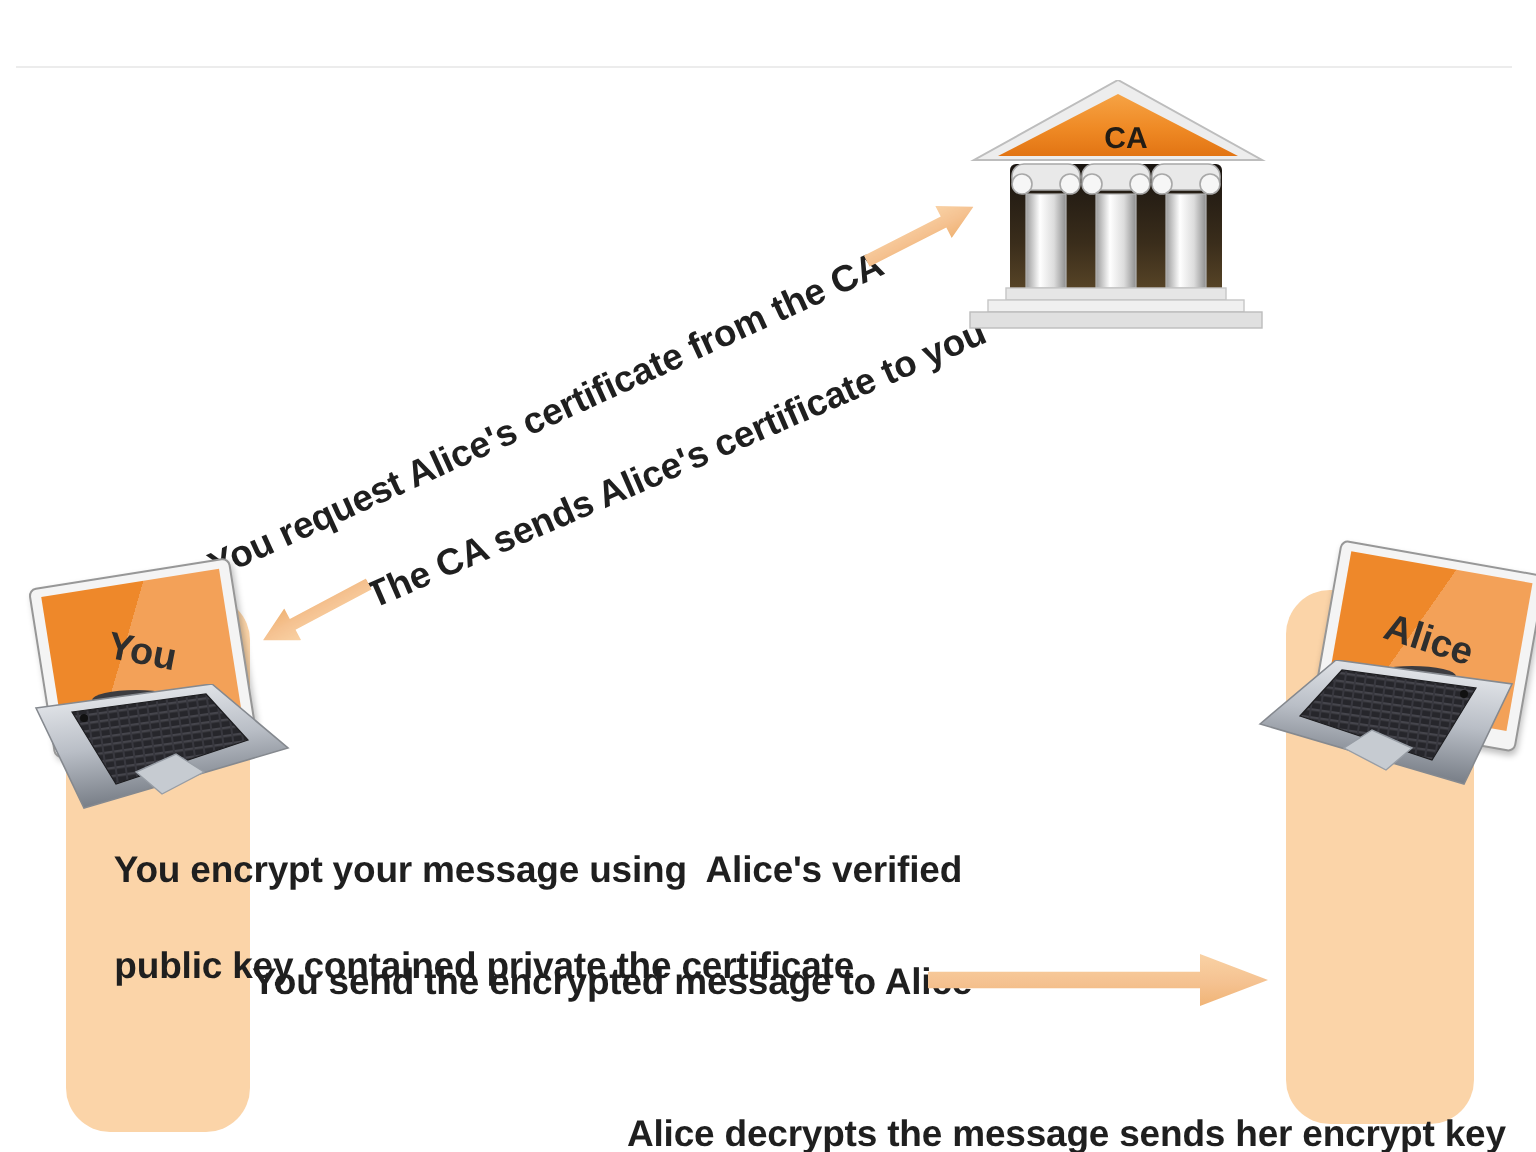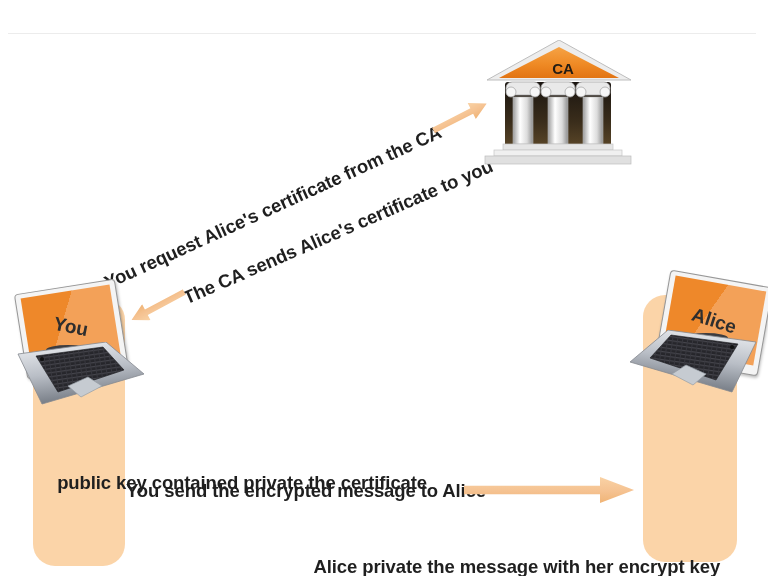--- a/index.html
+++ b/index.html
@@ -172,24 +172,24 @@
       </defs>
       <ellipse cx="78" cy="8" rx="22" ry="5" fill="#3c3c40"></ellipse>
       <polygon points="2,32 40,0 128,12 104,62" fill="url(#alice-silver)" stroke="#85898f" stroke-width="0.8"></polygon>
       <polygon points="22,28 43,5 110,14 88,50" fill="url(#alice-keys)" stroke="#1d1d20" stroke-width="0.6"></polygon>
       <polygon points="78,44 58,35 44,44 65,55" fill="#c6cbd1" stroke="#979da5" stroke-width="0.7"></polygon>
       <circle cx="104" cy="17" r="2" fill="#111"></circle>
     </svg>
   </div>
 
   <div class="body-text" id="msg-encrypt">
-    <br>
+    <span>You encrypt your message using  Alice's verified</span><br>
     <span class="bold-word">public</span><span> key contained private the certificate</span>
   </div>
 
   <div class="body-text" id="msg-send">You send the encrypted message to Alice</div>
   <div class="arrow" id="arrow-sendmsg"></div>
 
   <div class="body-text" id="msg-decrypt">
-    <span>Alice private the message with her </span><span class="bold-word">encrypt</span><span> key</span>
+    <span>Alice decrypts the message sends her </span><span class="bold-word">encrypt</span><span> key</span>
   </div>
 
 </div>
 
 </body></html>

